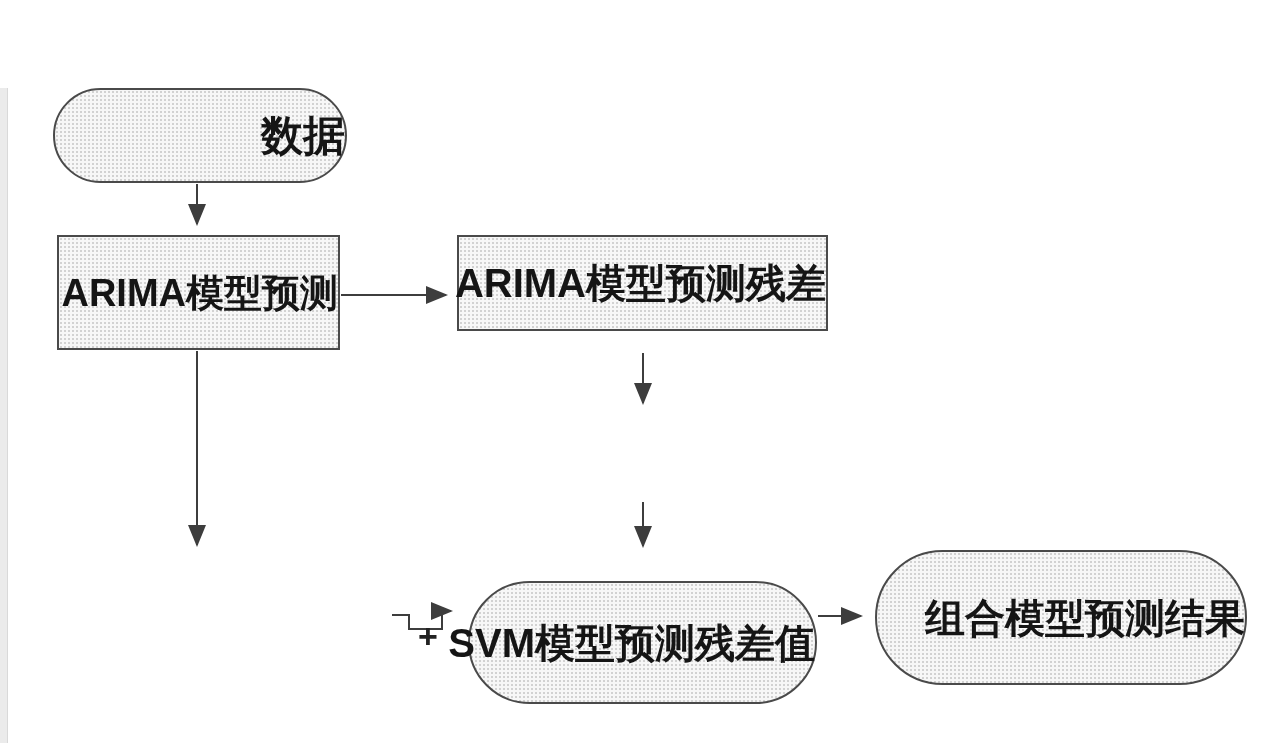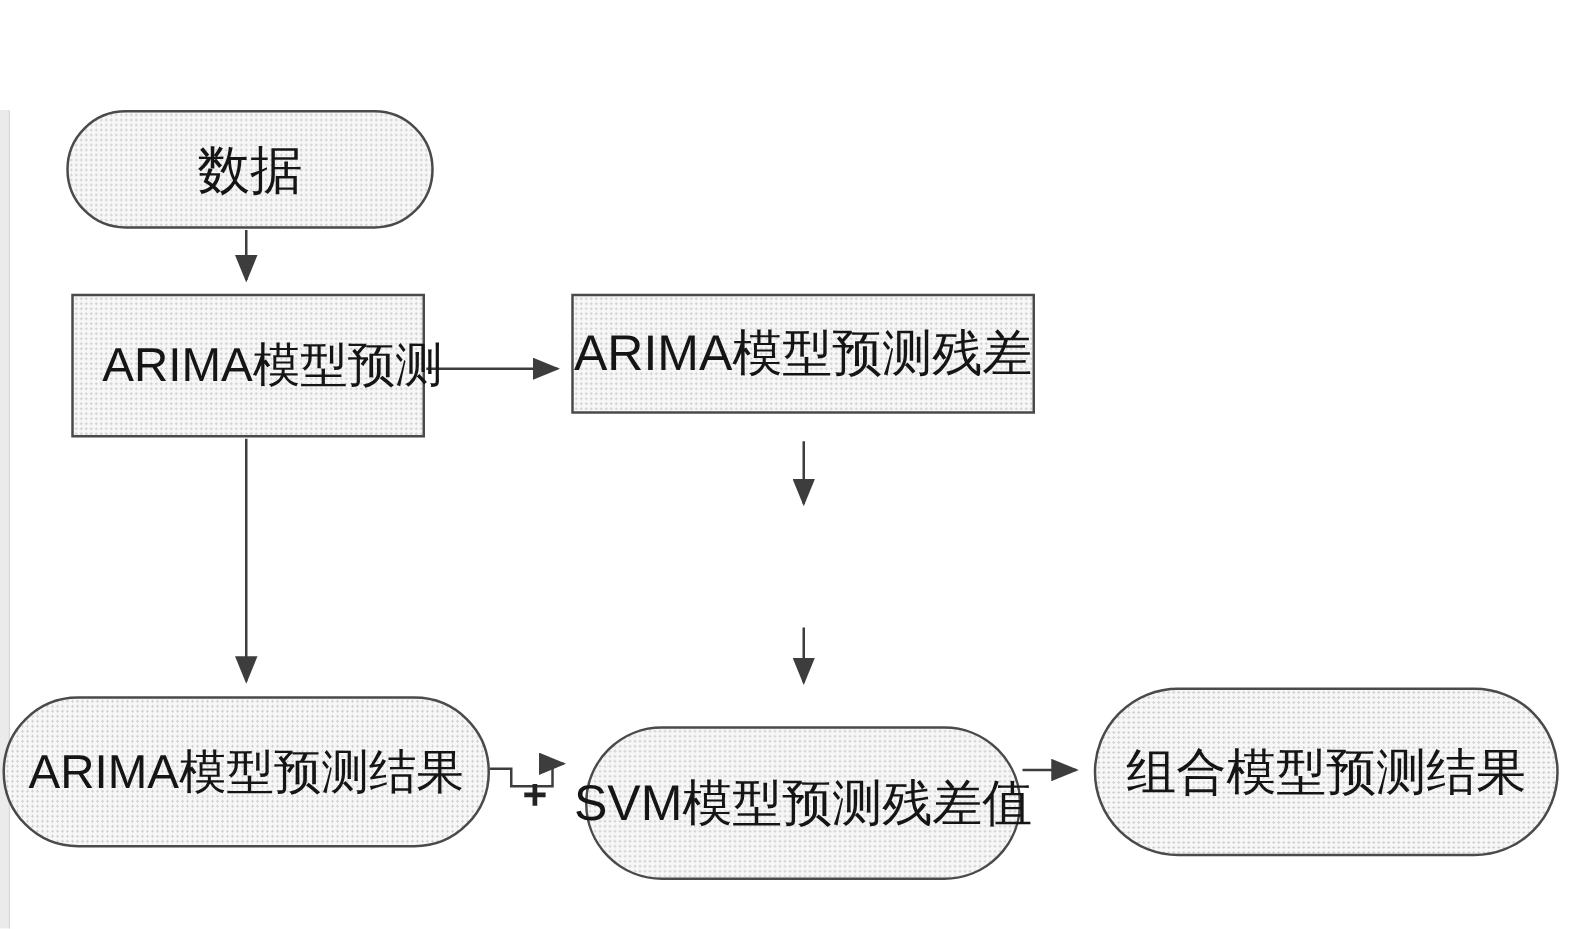--- a/index.html
+++ b/index.html
@@ -28,25 +28,26 @@
   .node {
     position: absolute;
     box-sizing: border-box;
     border: 2px solid #4a4a4a;
     background-color: #f7f7f7;
     
     background-image: radial-gradient(circle, #d2d2d2 0.8px, rgba(0,0,0,0) 1.1px);
     background-size: 4px 4px;
     display: flex;
     align-items: center;
-    justify-content: center;
+    justify-content: flex-end;
     color: #151515;
     text-align: center;
     white-space: nowrap;
     line-height: 1;
+    font-weight: bold;
   }
   .stadium { border-radius: 999px; }
 
   .n-data             { left: 53px;  top: 88px;  width: 294px; height: 95px;  font-size: 42px; }
   .n-arima-model      { left: 57px;  top: 235px; width: 283px; height: 115px; font-size: 38px; padding-left: 39px; }
   .n-arima-residual   { left: 457px; top: 235px; width: 371px; height: 96px; font-size: 40px; }
   .n-svm-model        { left: 455px; top: 414px; width: 377px; height: 87px;  font-size: 38px; }
   .n-arima-result     { left: 2px;   top: 557px; width: 390px; height: 121px; font-size: 38px; }
   .n-svm-residual-val { left: 468px; top: 557px; width: 349px; height: 123px; font-size: 40px; margin-top: 24px; }
   .n-combined-result  { left: 875px; top: 550px; width: 372px; height: 135px; font-size: 40px; }
@@ -106,23 +107,20 @@
 
   <div class="node n-arima-model">
     <span>ARIMA模型预测</span>
   </div>
 
   <div class="node n-arima-residual">
     <span>ARIMA模型预测残差</span>
   </div>
 
 
-  <div class="node stadium n-arima-result">
-    <span>ARIMA模型预测结果</span>
-  </div>
 
   <div class="node stadium n-svm-residual-val">
     <span>SVM模型预测残差值</span>
   </div>
 
   <div class="node stadium n-combined-result">
     <span>组合模型预测结果</span>
   </div>
 
 </div>

